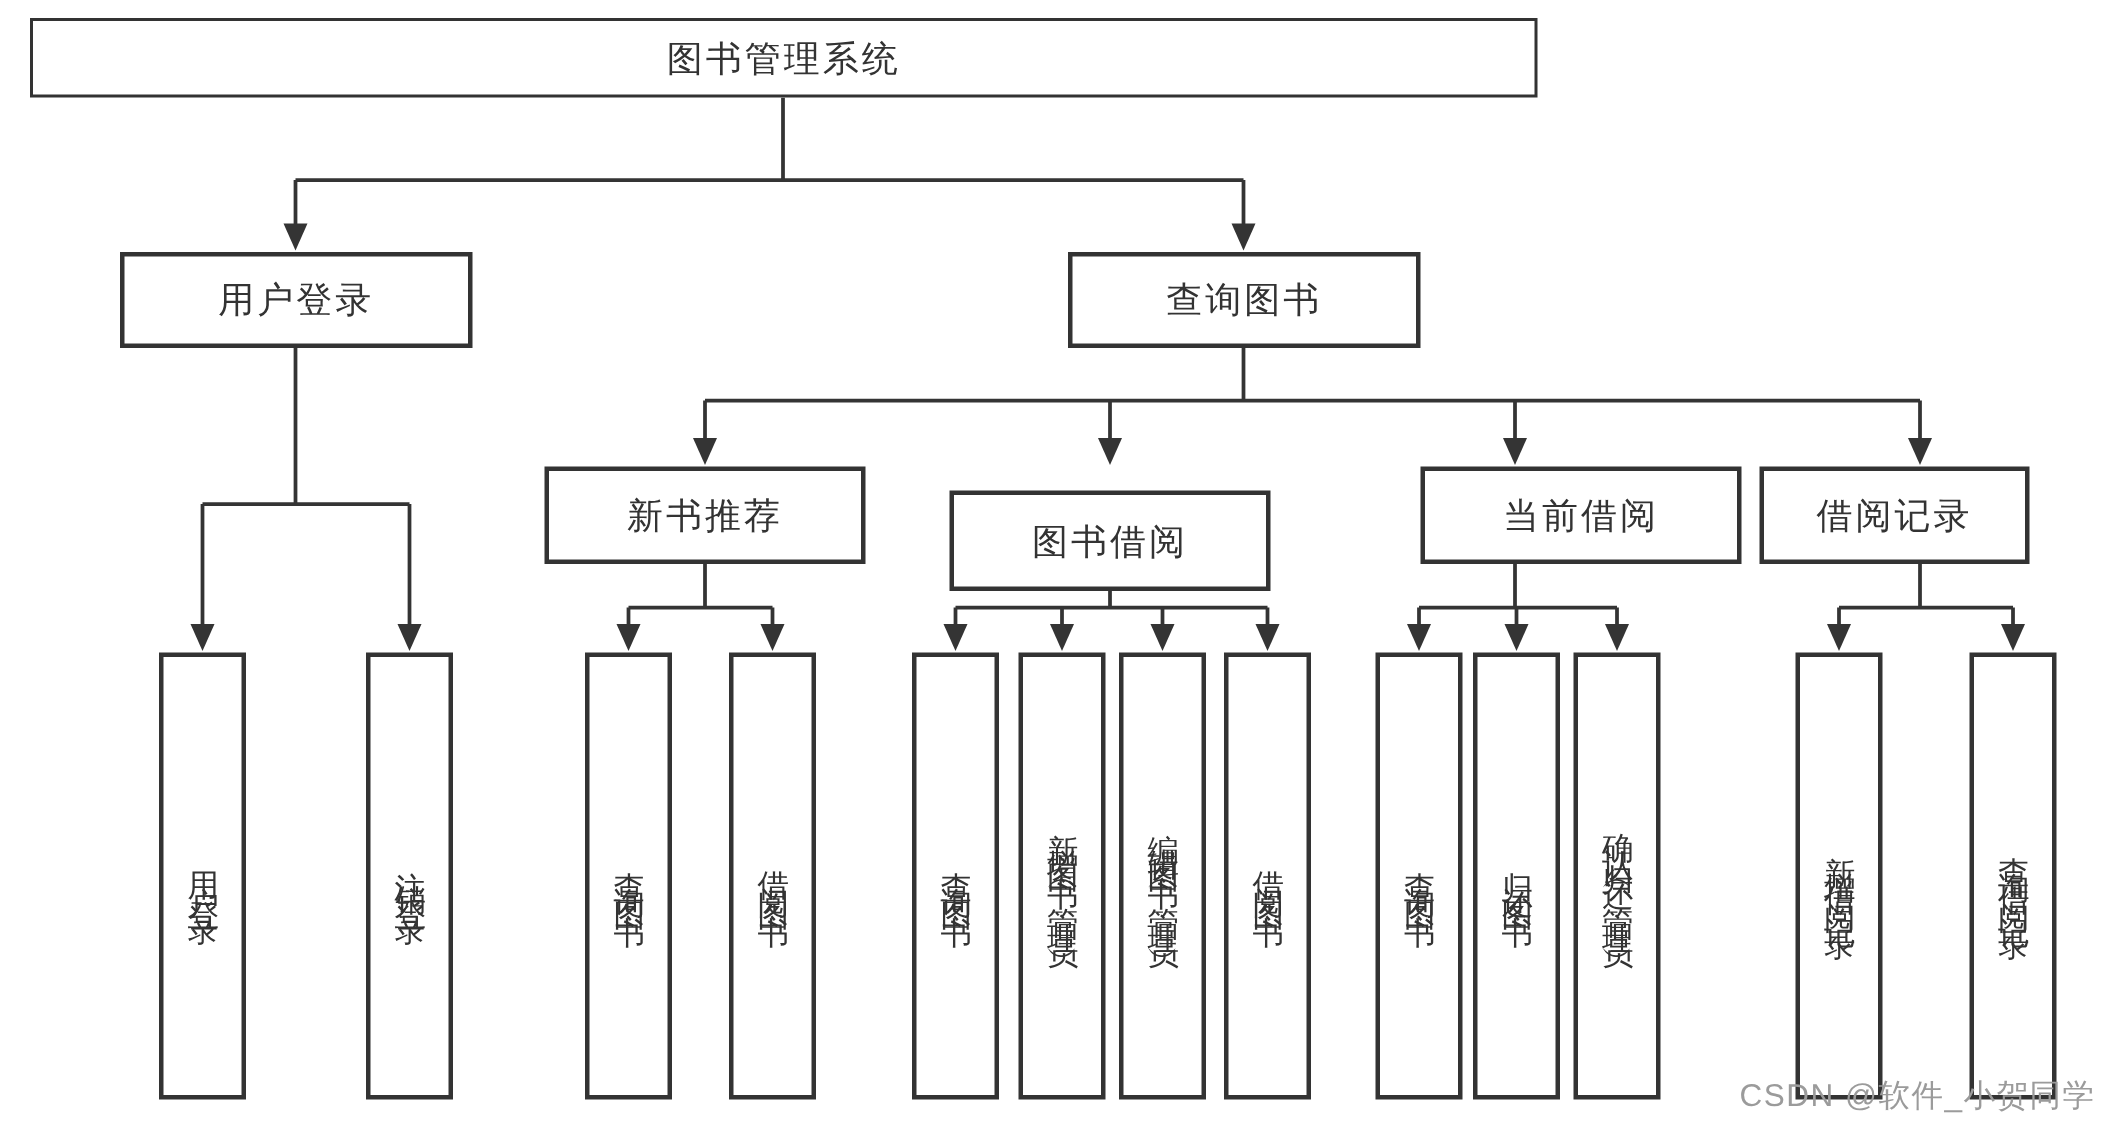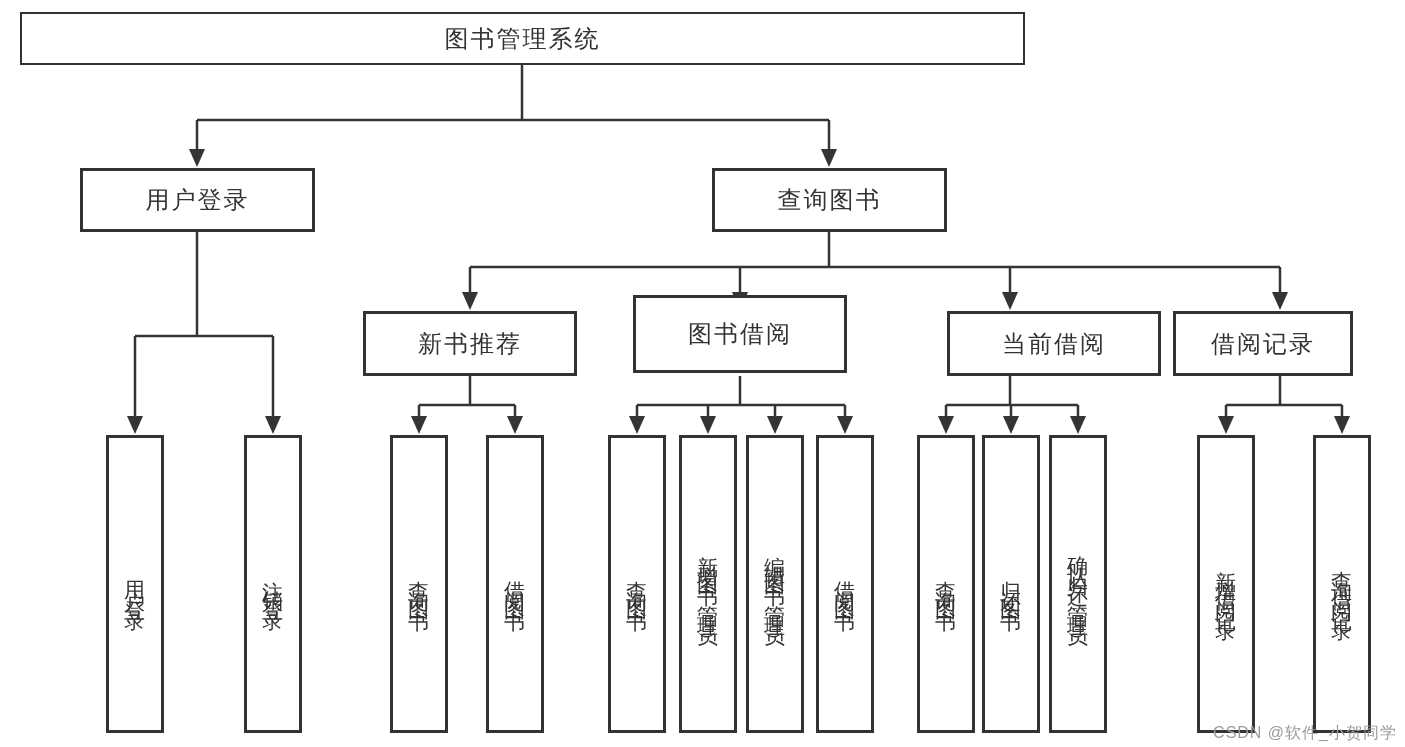--- a/index.html
+++ b/index.html
@@ -50,21 +50,21 @@
     text-orientation: mixed;
     font-size: 21px;
     letter-spacing: 10px;
     line-height: 1;
     white-space: nowrap;
   }
   .watermark {
     position: absolute;
     right: 8px;
     bottom: 3px;
-    font-size: 16px;
+    font-size: 21px;
     color: #9b9b9b;
     letter-spacing: 1px;
     white-space: nowrap;
   }
 </style>
 </head>
 <body>
 
 <div class="canvas">
 
@@ -133,21 +133,21 @@
   <div class="node h" style="left:80px;top:168px;width:235px;height:64px">
     <span>用户登录</span>
   </div>
   <div class="node h" style="left:712px;top:168px;width:235px;height:64px">
     <span>查询图书</span>
   </div>
 
   <div class="node h" style="left:363px;top:311px;width:214px;height:65px">
     <span>新书推荐</span>
   </div>
-  <div class="node h" style="left:633px;top:295px;width:214px;height:78px">
+  <div class="node h" style="left:633px;top:327px;width:214px;height:67px">
     <span>图书借阅</span>
   </div>
   <div class="node h" style="left:947px;top:311px;width:214px;height:65px">
     <span>当前借阅</span>
   </div>
   <div class="node h" style="left:1173px;top:311px;width:180px;height:65px">
     <span>借阅记录</span>
   </div>
 
   <div class="node v" style="left:106px;top:435px;width:58px;height:298px">

